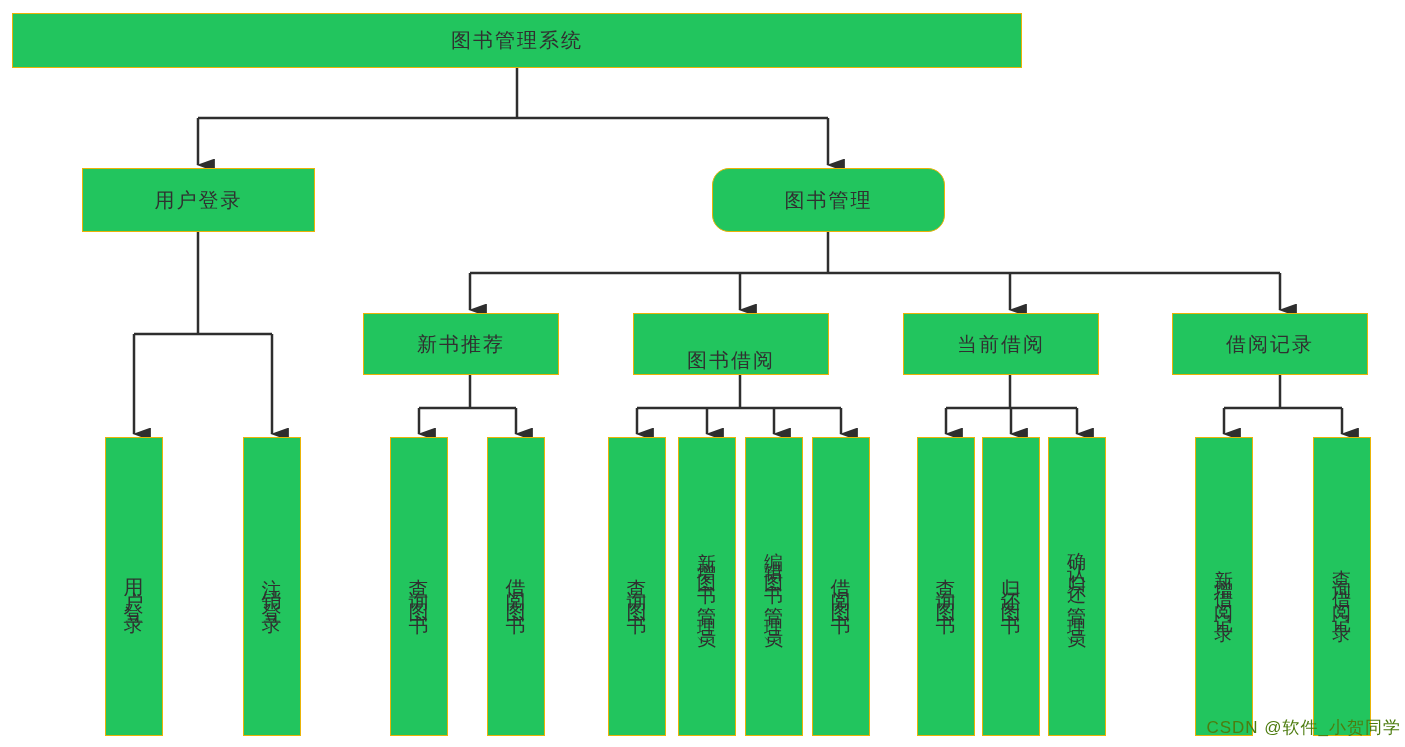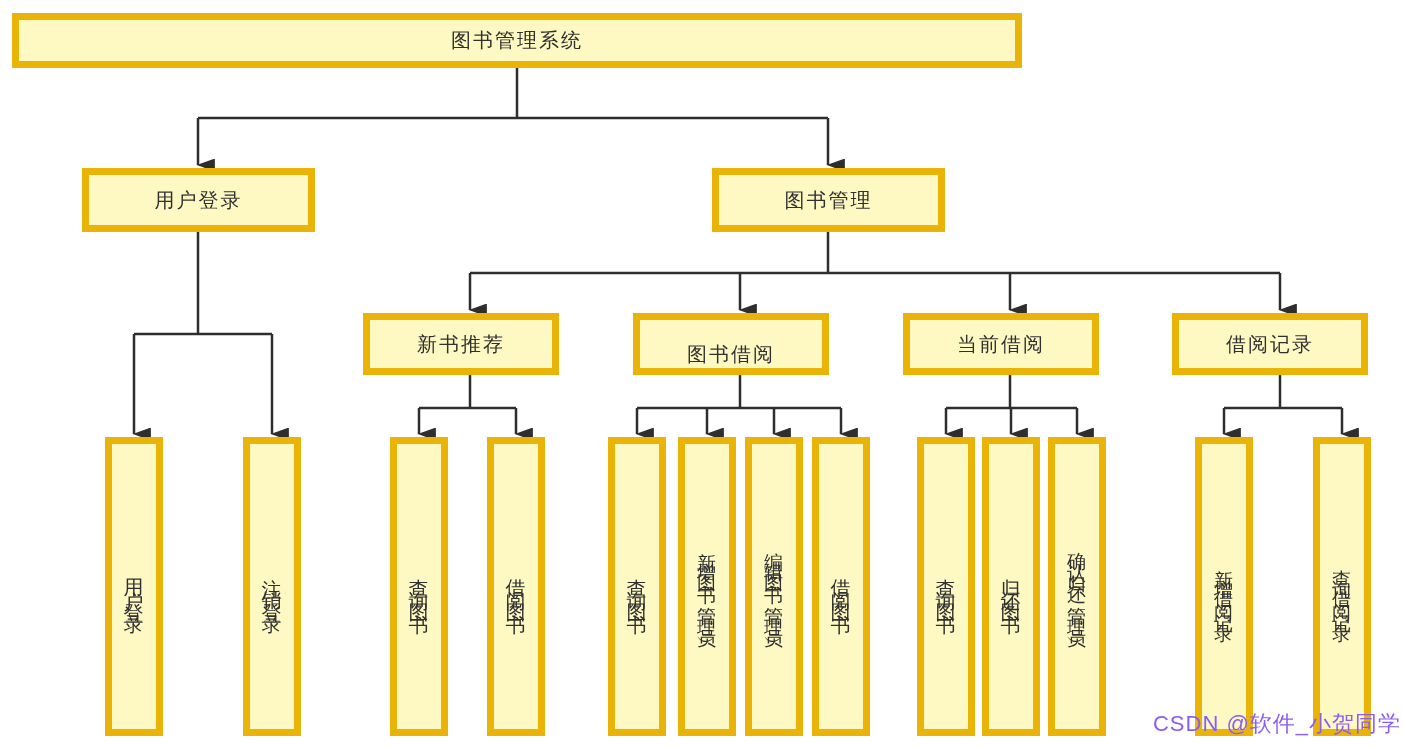--- a/index.html
+++ b/index.html
@@ -19,22 +19,22 @@
   .connectors {
     position: absolute;
     left: 0; top: 0;
     width: 1405px;
     height: 747px;
     z-index: 1;
   }
   .node {
     position: absolute;
     box-sizing: border-box;
-    border: 7px solid #eab308;
-    background: #fef9c3;
+    border: 1px solid #eab308;
+    background: #22c55e;
     display: flex;
     align-items: center;
     justify-content: center;
     z-index: 2;
   }
   .hlabel {
     font-size: 20px;
     letter-spacing: 2px;
     color: #303030;
     white-space: nowrap;
@@ -45,21 +45,21 @@
     font-size: 20px;
     letter-spacing: 12px;
     color: #303030;
     line-height: 1;
     white-space: nowrap;
   }
   
   .n-root   { left: 12px;   top: 13px;  width: 1010px; height: 55px; }
   
   .n-login  { left: 82px;   top: 168px; width: 233px;  height: 64px; }
-  .n-mgmt   { left: 712px;  top: 168px; width: 233px;  height: 64px; }
+  .n-mgmt   { left: 712px;  top: 168px; width: 233px;  height: 64px; border-radius: 17px; }
   
   .lv3      { top: 313px; width: 196px; height: 62px; }
   .n-g0 { left: 363px; }
   .n-g1 { left: 633px; align-items: flex-end; }
   .n-g2 { left: 903px; }
   .n-g3 { left: 1172px; }
   
   .leaf     { top: 437px; width: 58px; height: 299px; }
   .n-l0  { left: 105px; }
   .n-l1  { left: 243px; }
@@ -72,22 +72,22 @@
   .n-l8  { left: 917px; }
   .n-l9  { left: 982px; }
   .n-l10 { left: 1048px; }
   .n-l11 { left: 1195px; }
   .n-l12 { left: 1313px; }
   .long .vlabel { letter-spacing: 11px; font-size: 19px; }
   .watermark {
     position: absolute;
     right: 4px;
     bottom: 8px;
-    font-size: 22px;
-    color: #8b5cf6;
+    font-size: 17px;
+    color: #4d7c0f;
     letter-spacing: 1px;
     z-index: 3;
     white-space: nowrap;
   }
 </style>
 </head>
 <body>
 
 <div class="canvas">
 

